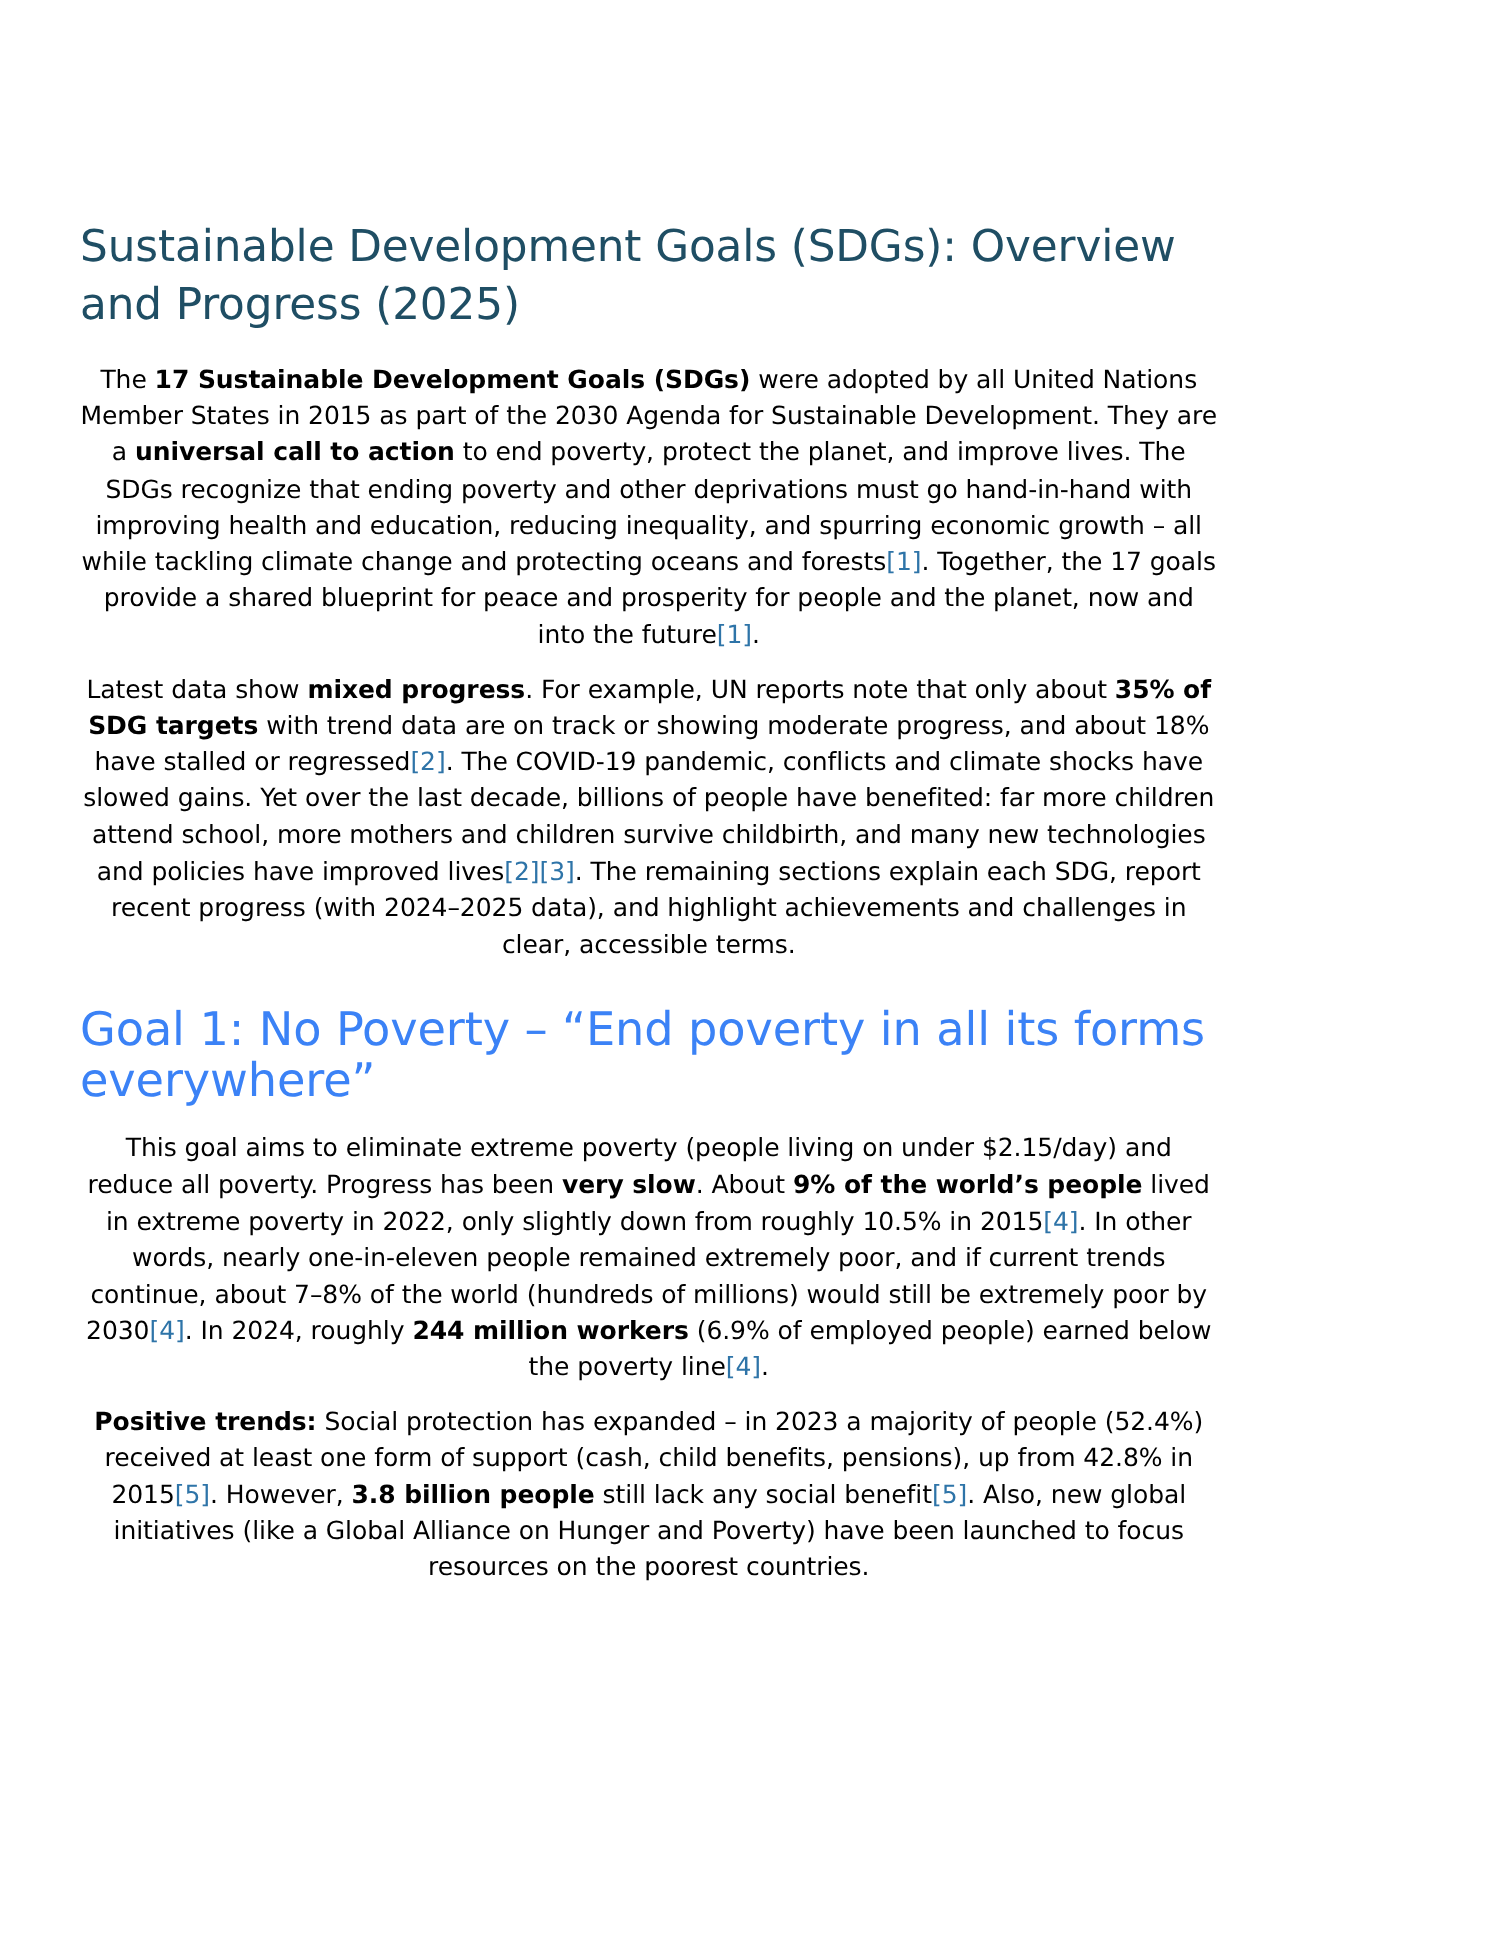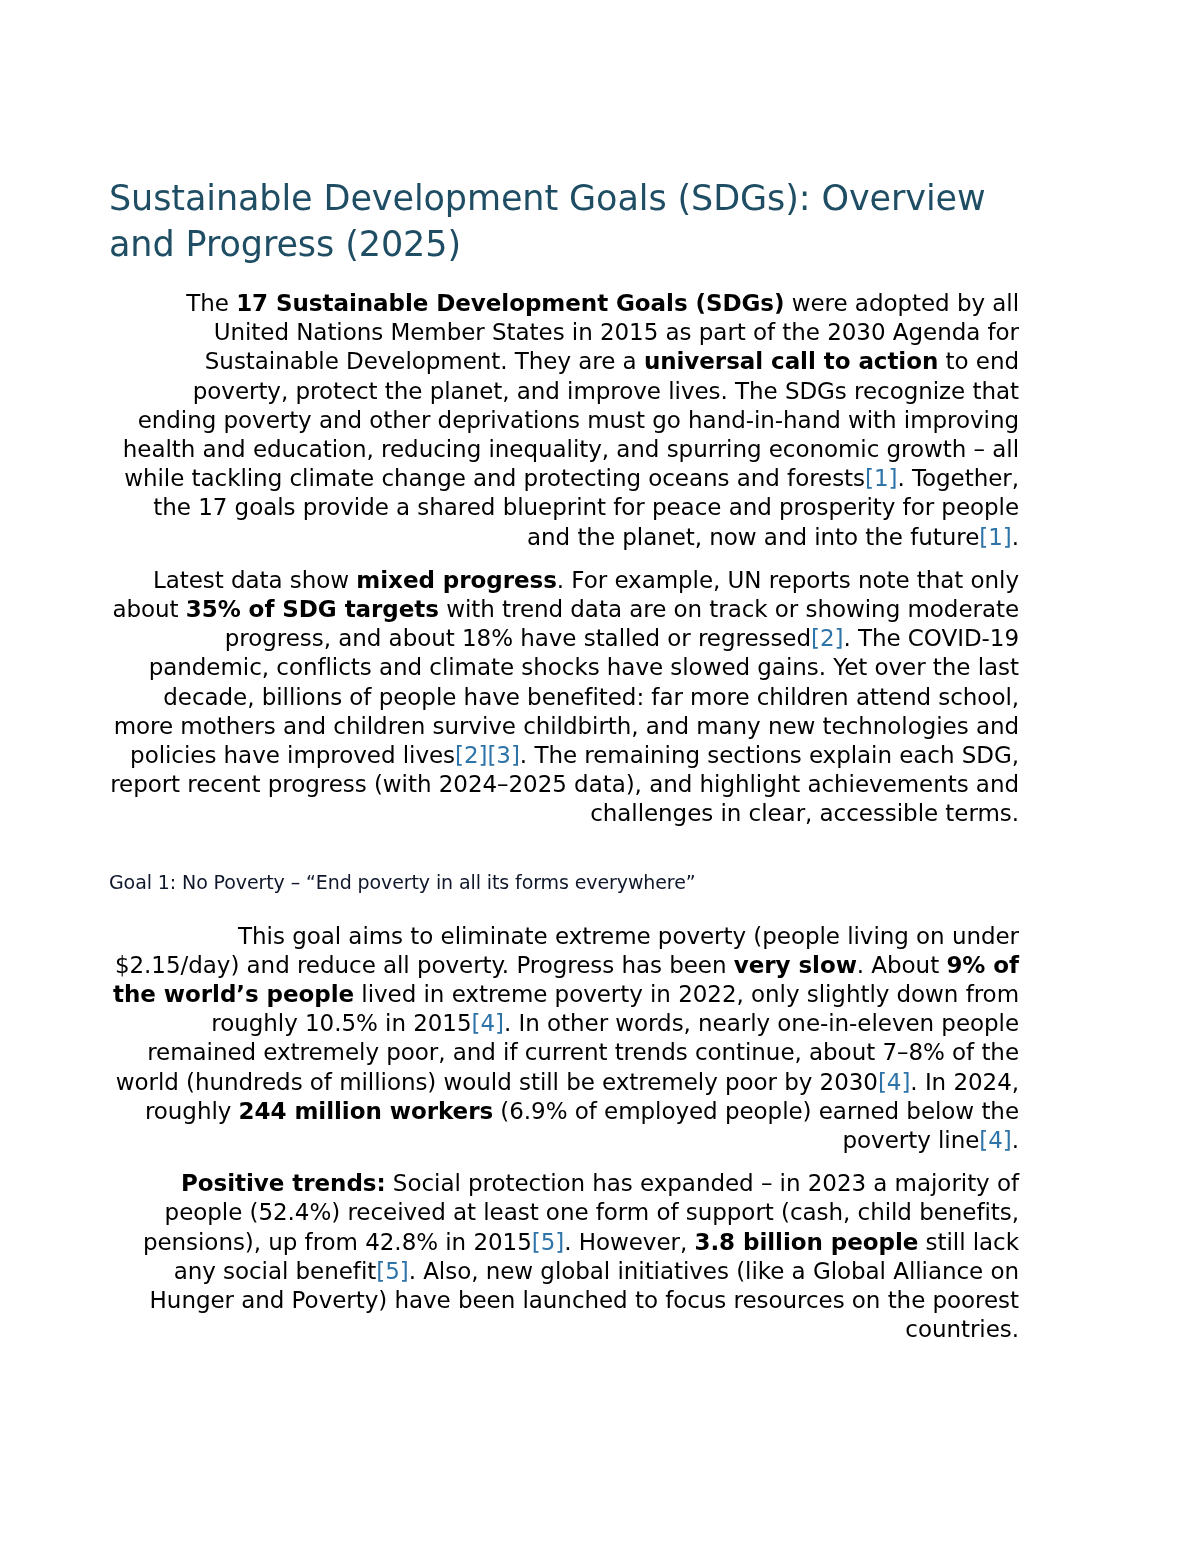--- a/index.html
+++ b/index.html
@@ -13,49 +13,49 @@
     overflow: hidden;
     font-family: "DejaVu Sans", sans-serif;
     color: #000000;
   }
   .page {
     position: relative;
     width: 1200px;
     height: 1553px;
     background: #ffffff;
     box-sizing: border-box;
-    padding: 175px 145px 0 109px;
+    padding: 175px 145px 0 64px;
     overflow: hidden;
   }
   .doc-body {
     width: 910px;
   }
   h1.doc-title {
     font-size: 35px;
     line-height: 46px;
     font-weight: 400;
     color: #1F4E64;
     margin: 0 0 22px 0;
     letter-spacing: -0.1px;
   }
   h2.goal-heading {
-    font-size: 19px;
+    font-size: 37px;
     line-height: 41px;
     font-weight: 400;
-    color: #0f172a;
+    color: #3b82f6;
     margin: 33px 0 19px 0;
     letter-spacing: -0.1px;
   }
   p.para {
-    font-size: 23px;
+    font-size: 20px;
     line-height: 29.2px;
     font-weight: 400;
     color: #000000;
     margin: 0 0 14px 0;
-    text-align: right;
+    text-align: center;
     letter-spacing: -0.05px;
   }
   p.para:last-child {
     margin-bottom: 0;
   }
   .b {
     font-weight: 700;
   }
   .cite {
     color: #2E74A8;

